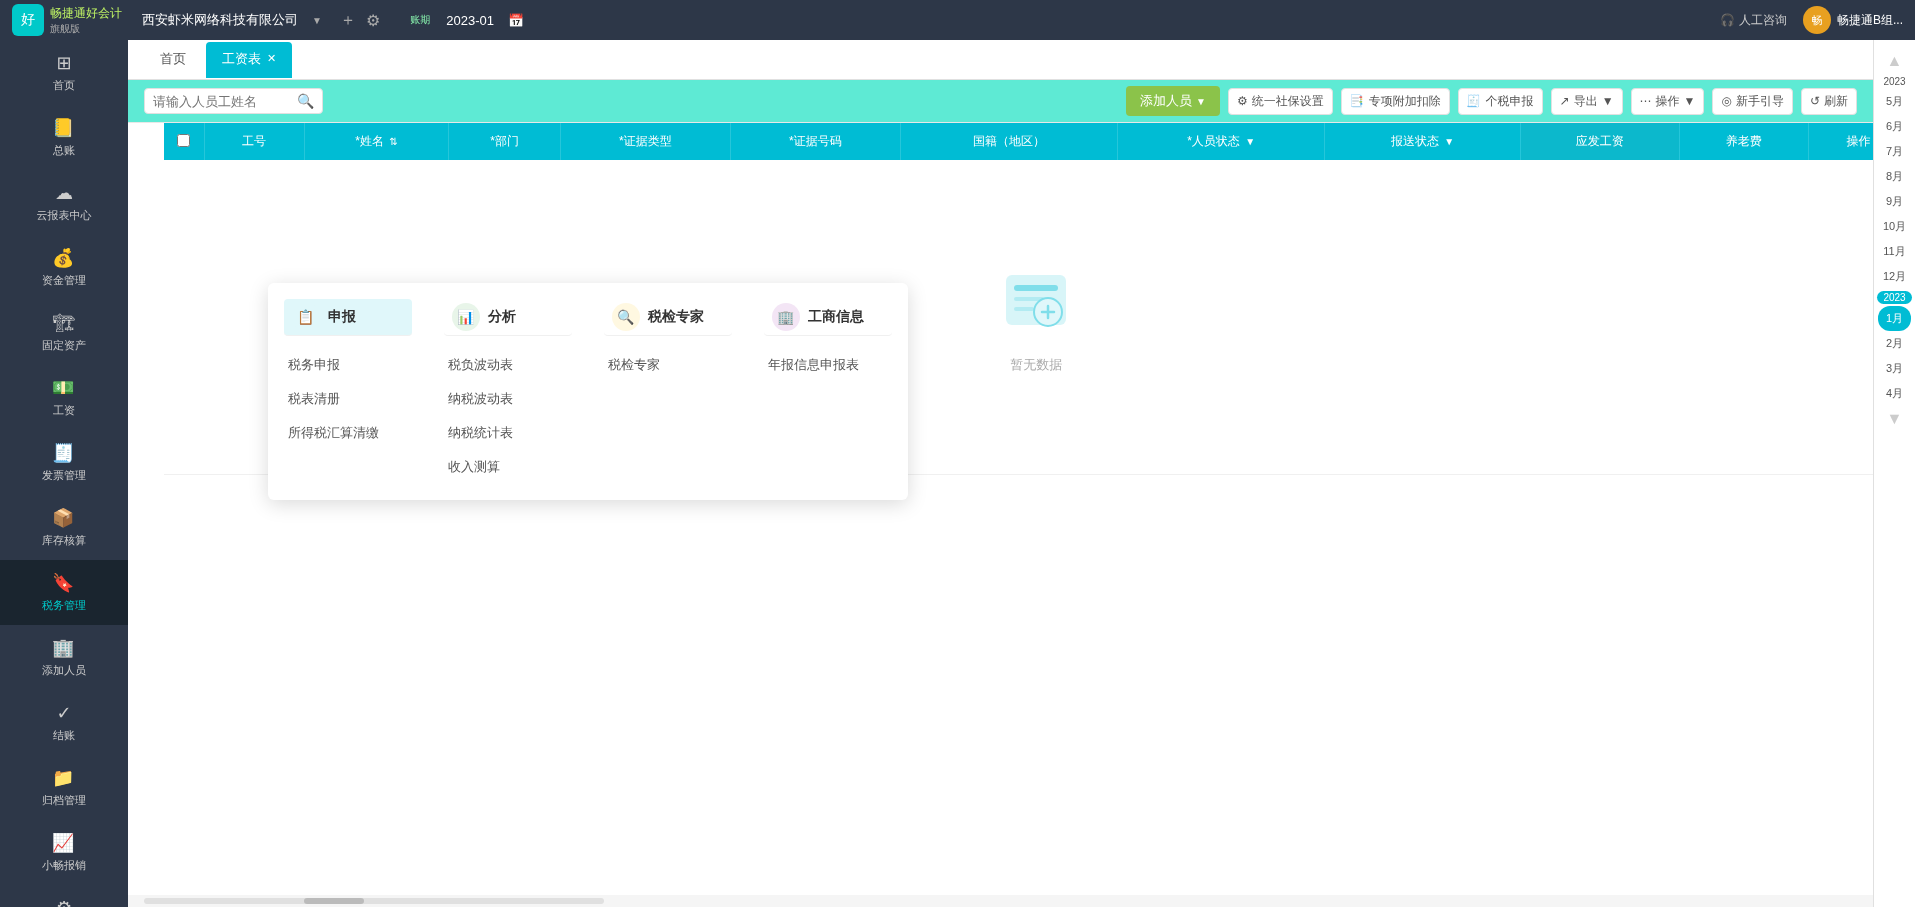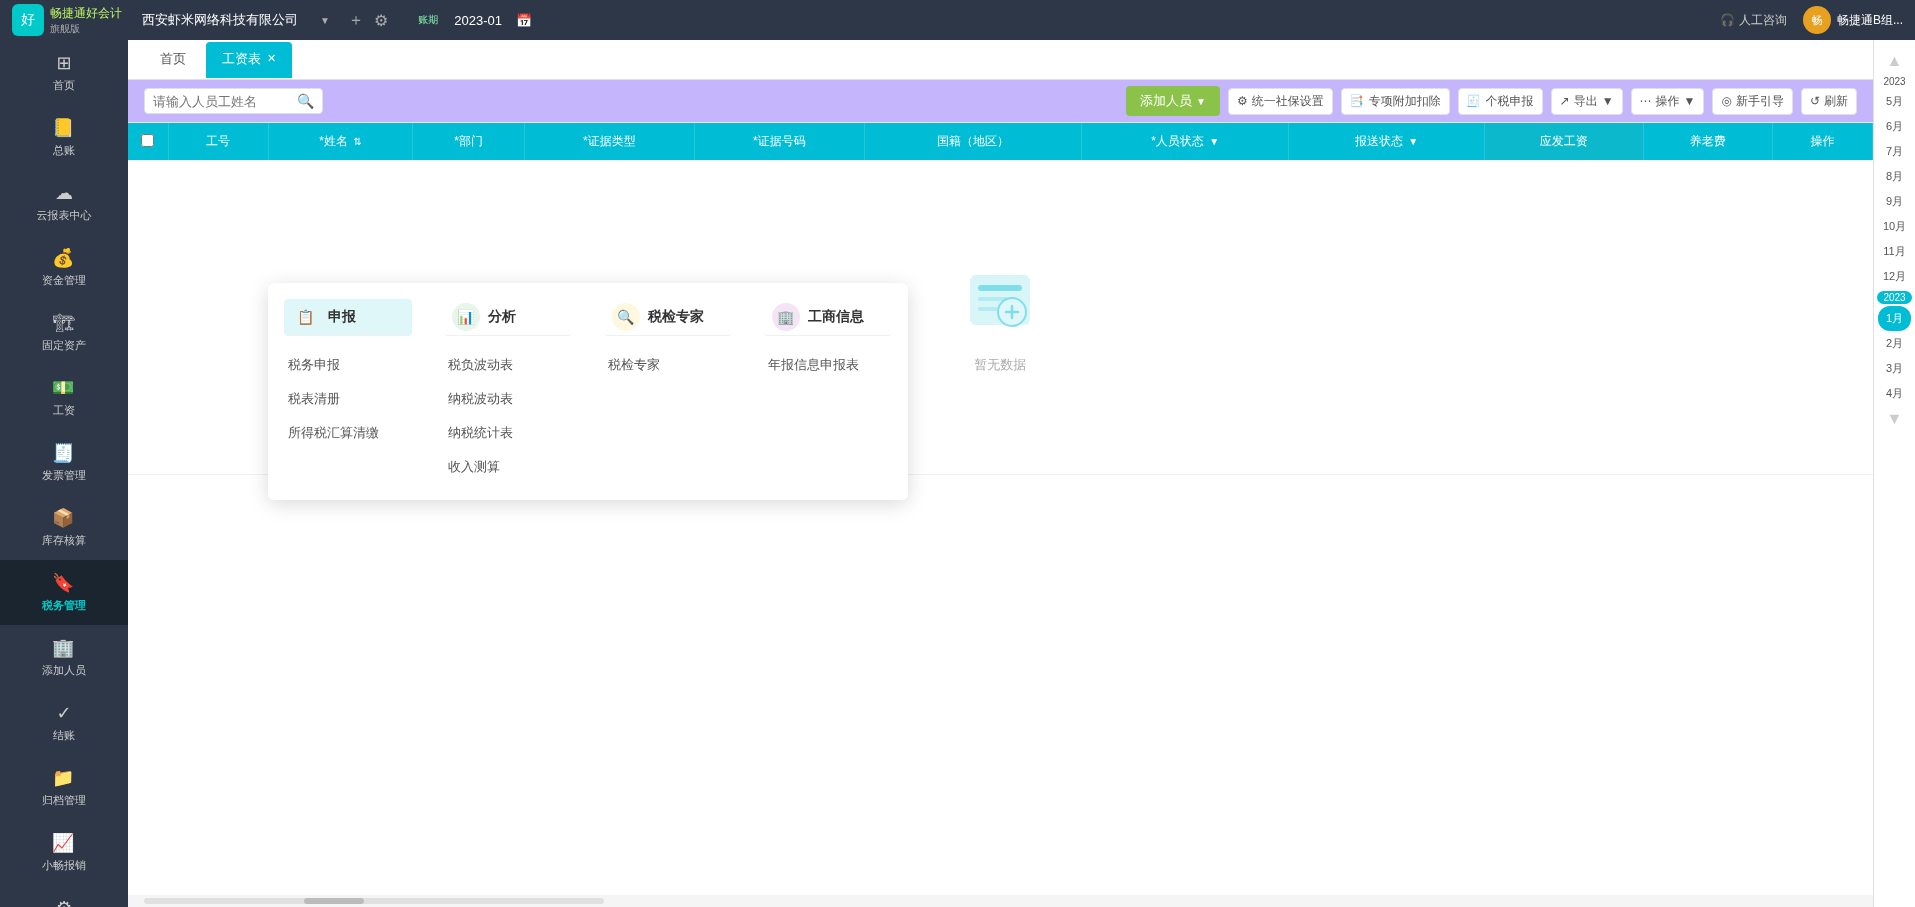--- a/index.html
+++ b/index.html
@@ -6,21 +6,21 @@
     body { font-family: 'Microsoft YaHei', Arial, sans-serif; font-size: 13px; background: #f0f2f5; overflow: hidden; width: 1915px; height: 907px; }
 
     
     .top-bar {
       display: flex; align-items: center; height: 40px;
       background: #2d3748; color: #fff; padding: 0 12px; gap: 10px;
       position: relative; z-index: 100;
     }
     .top-bar-logo { display: flex; align-items: center; gap: 6px; width: 120px; }
     .logo-icon { width: 32px; height: 32px; background: #00c9c9; border-radius: 6px; display: flex; align-items: center; justify-content: center; font-size: 14px; color: #fff; }
-    .company-selector { display: flex; align-items: center; gap: 22px; color: #fff; font-size: 13px; cursor: pointer; }
+    .company-selector { display: flex; align-items: center; gap: 14px; color: #fff; font-size: 13px; cursor: pointer; }
     .company-name { color: #fff; }
     .chevron-down { font-size: 10px; color: #aaa; }
     .top-bar-actions { display: flex; align-items: center; gap: 10px; margin-left: 8px; }
     .top-bar-actions .icon-btn { color: #aaa; cursor: pointer; font-size: 16px; }
     .period-label { color: #86efac; font-size: 10px; margin-left: 20px; }
     .period-value { color: #fff; font-size: 13px; }
     .period-cal { color: #00c9c9; cursor: pointer; margin-left: 4px; }
     .top-bar-right { margin-left: auto; display: flex; align-items: center; gap: 16px; }
     .service-btn { display: flex; align-items: center; gap: 4px; color: #ccc; font-size: 12px; cursor: pointer; }
     .user-info { display: flex; align-items: center; gap: 6px; cursor: pointer; }
@@ -60,34 +60,34 @@
       padding: 8px 16px; cursor: pointer; font-size: 13px;
       color: #555; border-bottom: 2px solid transparent;
       display: flex; align-items: center; gap: 6px;
     }
     .tab-item.active { color: #fff; background: #00bcd4; border-radius: 4px 4px 0 0; border-bottom-color: #00bcd4; }
     .tab-item .tab-close { color: #fff; font-size: 11px; cursor: pointer; }
     .tab-home { color: #555; }
 
     
     .toolbar {
-      display: flex; align-items: center; background: #c4b5fd;
+      display: flex; align-items: center; background: #5eead4;
       padding: 6px 16px; gap: 8px; border-bottom: 1px solid #e8e8e8;
     }
     .search-input-wrap { display: flex; align-items: center; border: 1px solid #e0e0e0; border-radius: 4px; padding: 4px 8px; gap: 4px; background: #fff; }
     .search-input-wrap input { border: none; outline: none; font-size: 13px; color: #999; width: 140px; }
     .search-icon { color: #999; font-size: 14px; }
     .spacer { flex: 1; }
     .btn-add-person { background: #8bc34a; color: #fff; border: none; border-radius: 4px; padding: 6px 14px; cursor: pointer; font-size: 13px; display: flex; align-items: center; gap: 4px; }
     .btn-add-person .arrow { font-size: 10px; }
     .toolbar-action { display: flex; align-items: center; gap: 4px; color: #555; font-size: 12px; cursor: pointer; padding: 4px 8px; border: 1px solid #e0e0e0; border-radius: 4px; background: #fff; }
 
     
     .table-wrap { flex: 1; overflow: auto; background: #fff; margin: 0; }
-    .data-table { width: 100%; border-collapse: collapse; min-width: 900px; }
+    .data-table { width: 100%; border-collapse: collapse; min-width: 900px; margin-left: 36px; }
     .data-table th {
       background: #00bcd4; color: #fff; padding: 10px 8px;
       font-size: 12px; font-weight: normal; text-align: center;
       border-right: 1px solid #26c6da; white-space: nowrap;
       position: sticky; top: 0; z-index: 10;
     }
     .data-table td { padding: 20px 8px; font-size: 12px; color: #333; text-align: center; border-bottom: 1px solid #f0f0f0; }
     .checkbox-header { width: 40px; }
     .sort-icon { font-size: 10px; color: #fff; margin-left: 2px; }
     .filter-icon { font-size: 10px; color: #fff; margin-left: 2px; }
@@ -125,21 +125,21 @@
     .timeline-month.active { color: #fff; background: #00bcd4; border-radius: 12px; margin: 0 4px; width: calc(100% - 8px); }
     .timeline-nav { font-size: 16px; color: #ccc; cursor: pointer; padding: 4px; }
 
     
     .bottom-scroll { height: 12px; background: #f5f5f5; display: flex; align-items: center; padding: 0 16px; }
     .bottom-scroll-track { width: 460px; height: 6px; background: #e0e0e0; border-radius: 3px; }
     .bottom-scroll-thumb { width: 60px; height: 6px; background: #bbb; border-radius: 3px; margin-left: 160px; }
 
     
     .sidebar-item.active .si-icon { color: #00c9c9; }
-    .sidebar-item.active .si-label { color: #00c9c9; font-weight: bold; }
+    .sidebar-item.active .si-label { color: #00c9c9; }
   </style>
 </head>
 <body>
 
 <div class="top-bar">
   <div class="top-bar-logo">
     <div class="logo-icon">好</div>
     <div>
       <div style="font-size:12px;color:#bef264;text-align:right;">畅捷通好会计</div>
       <div style="font-size:10px;color:#aaa;">旗舰版</div>

